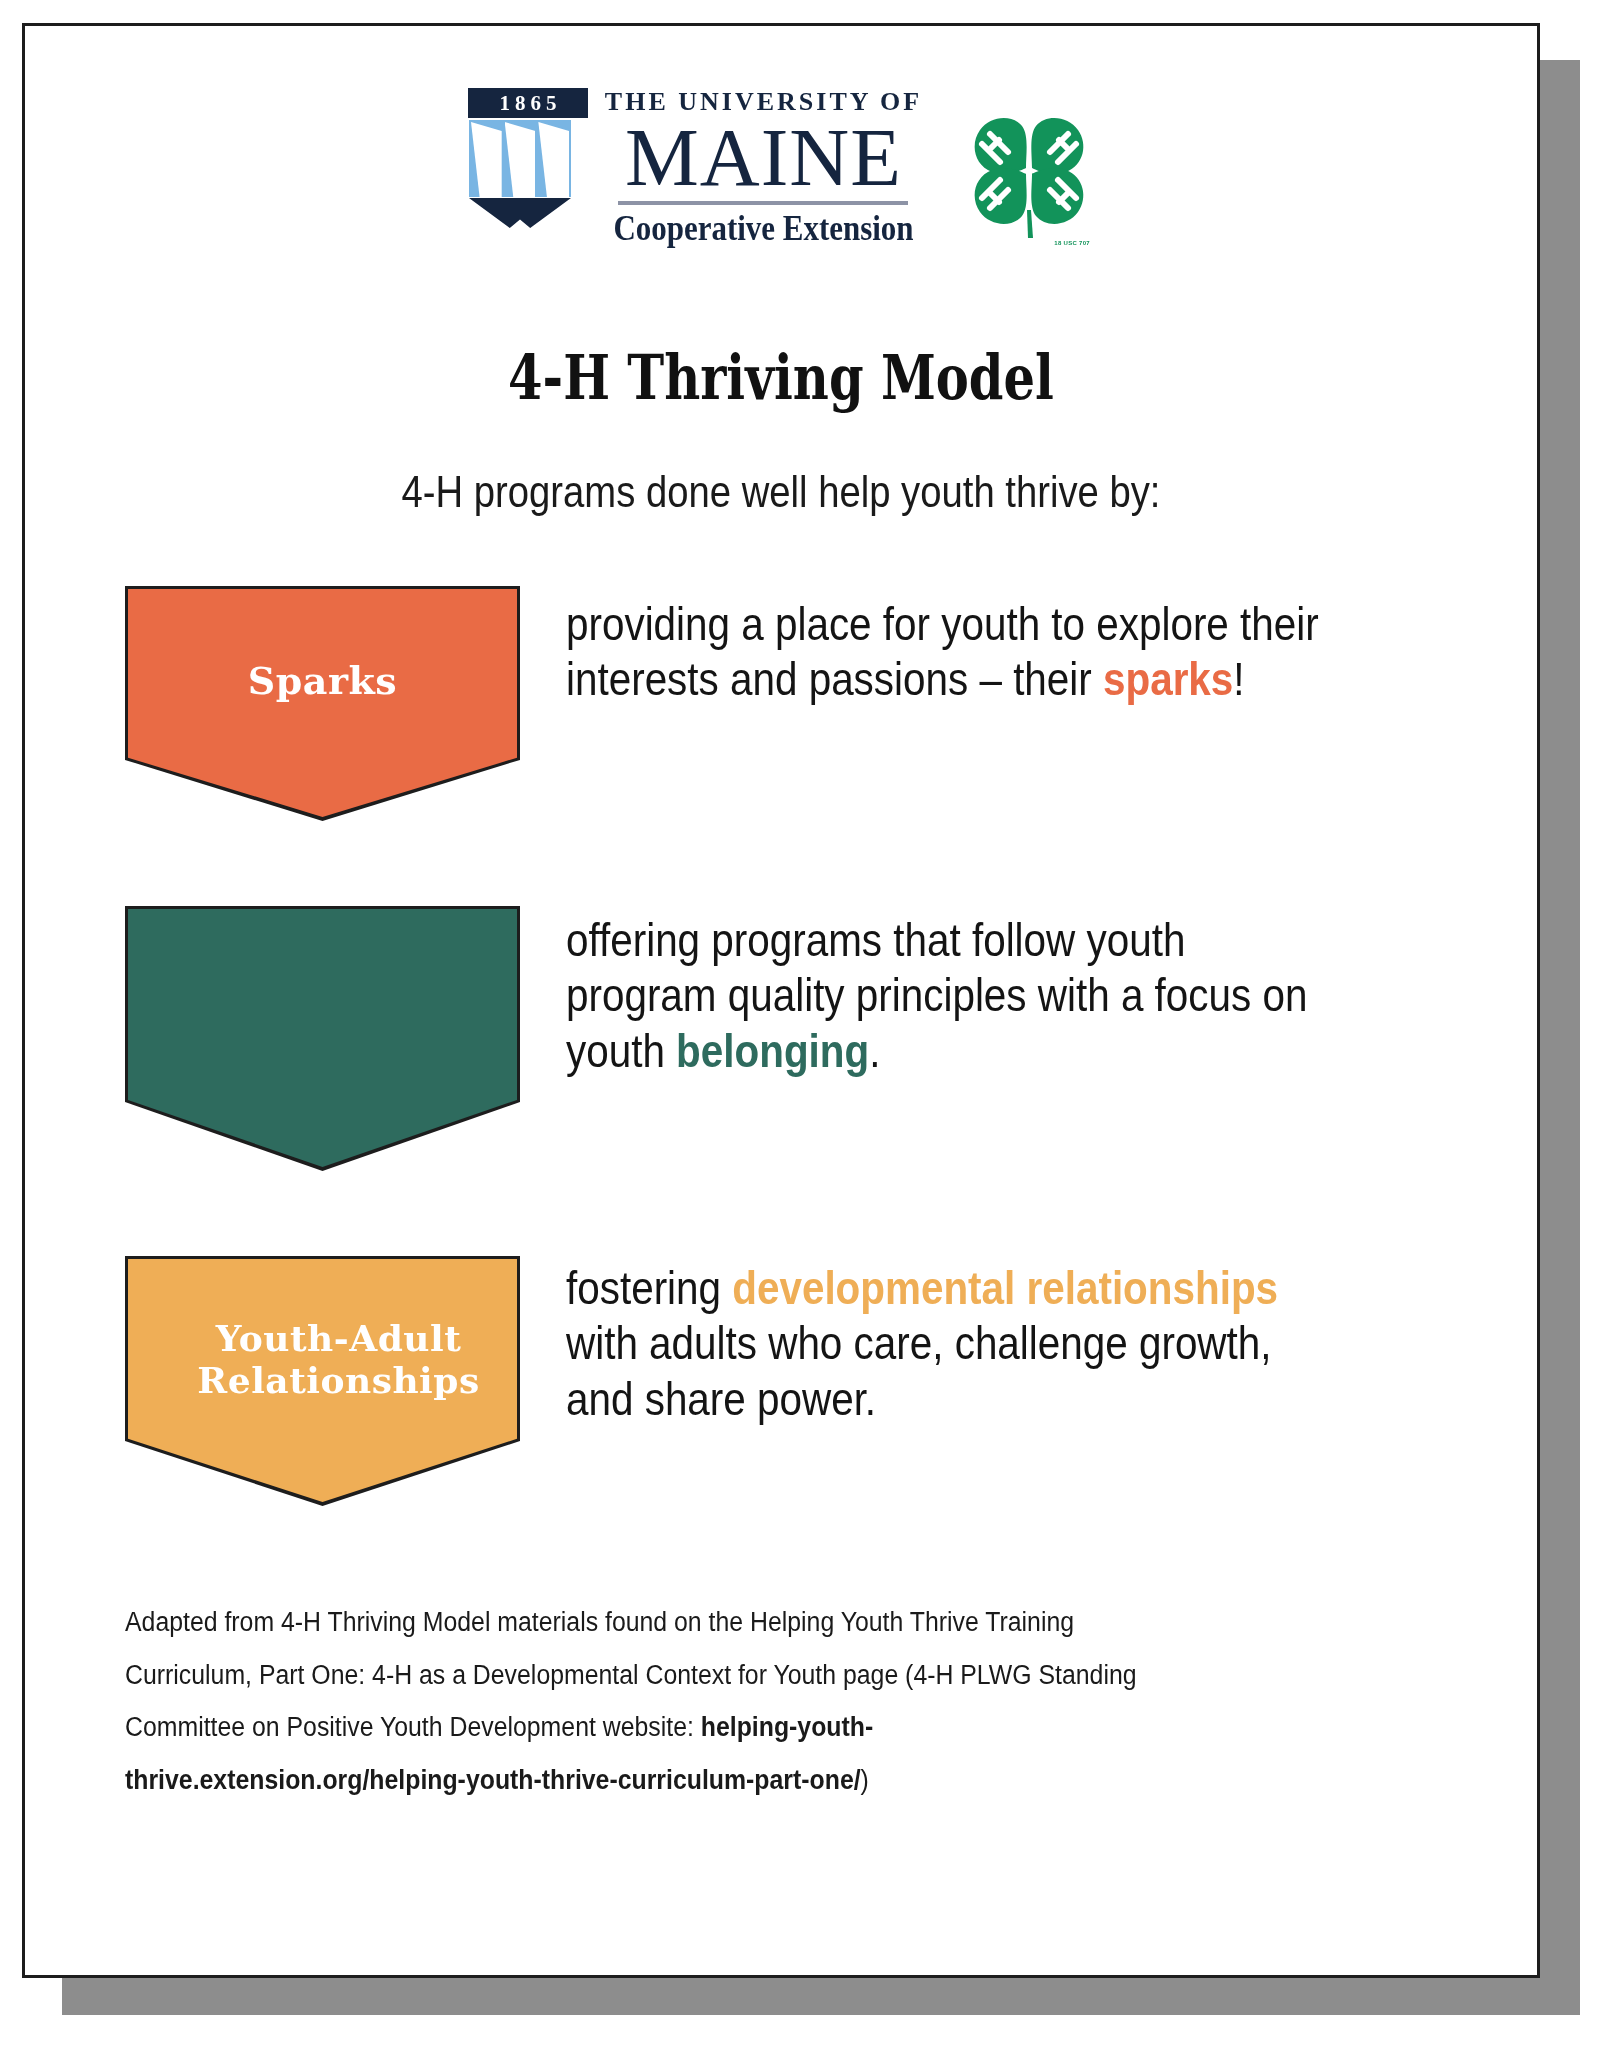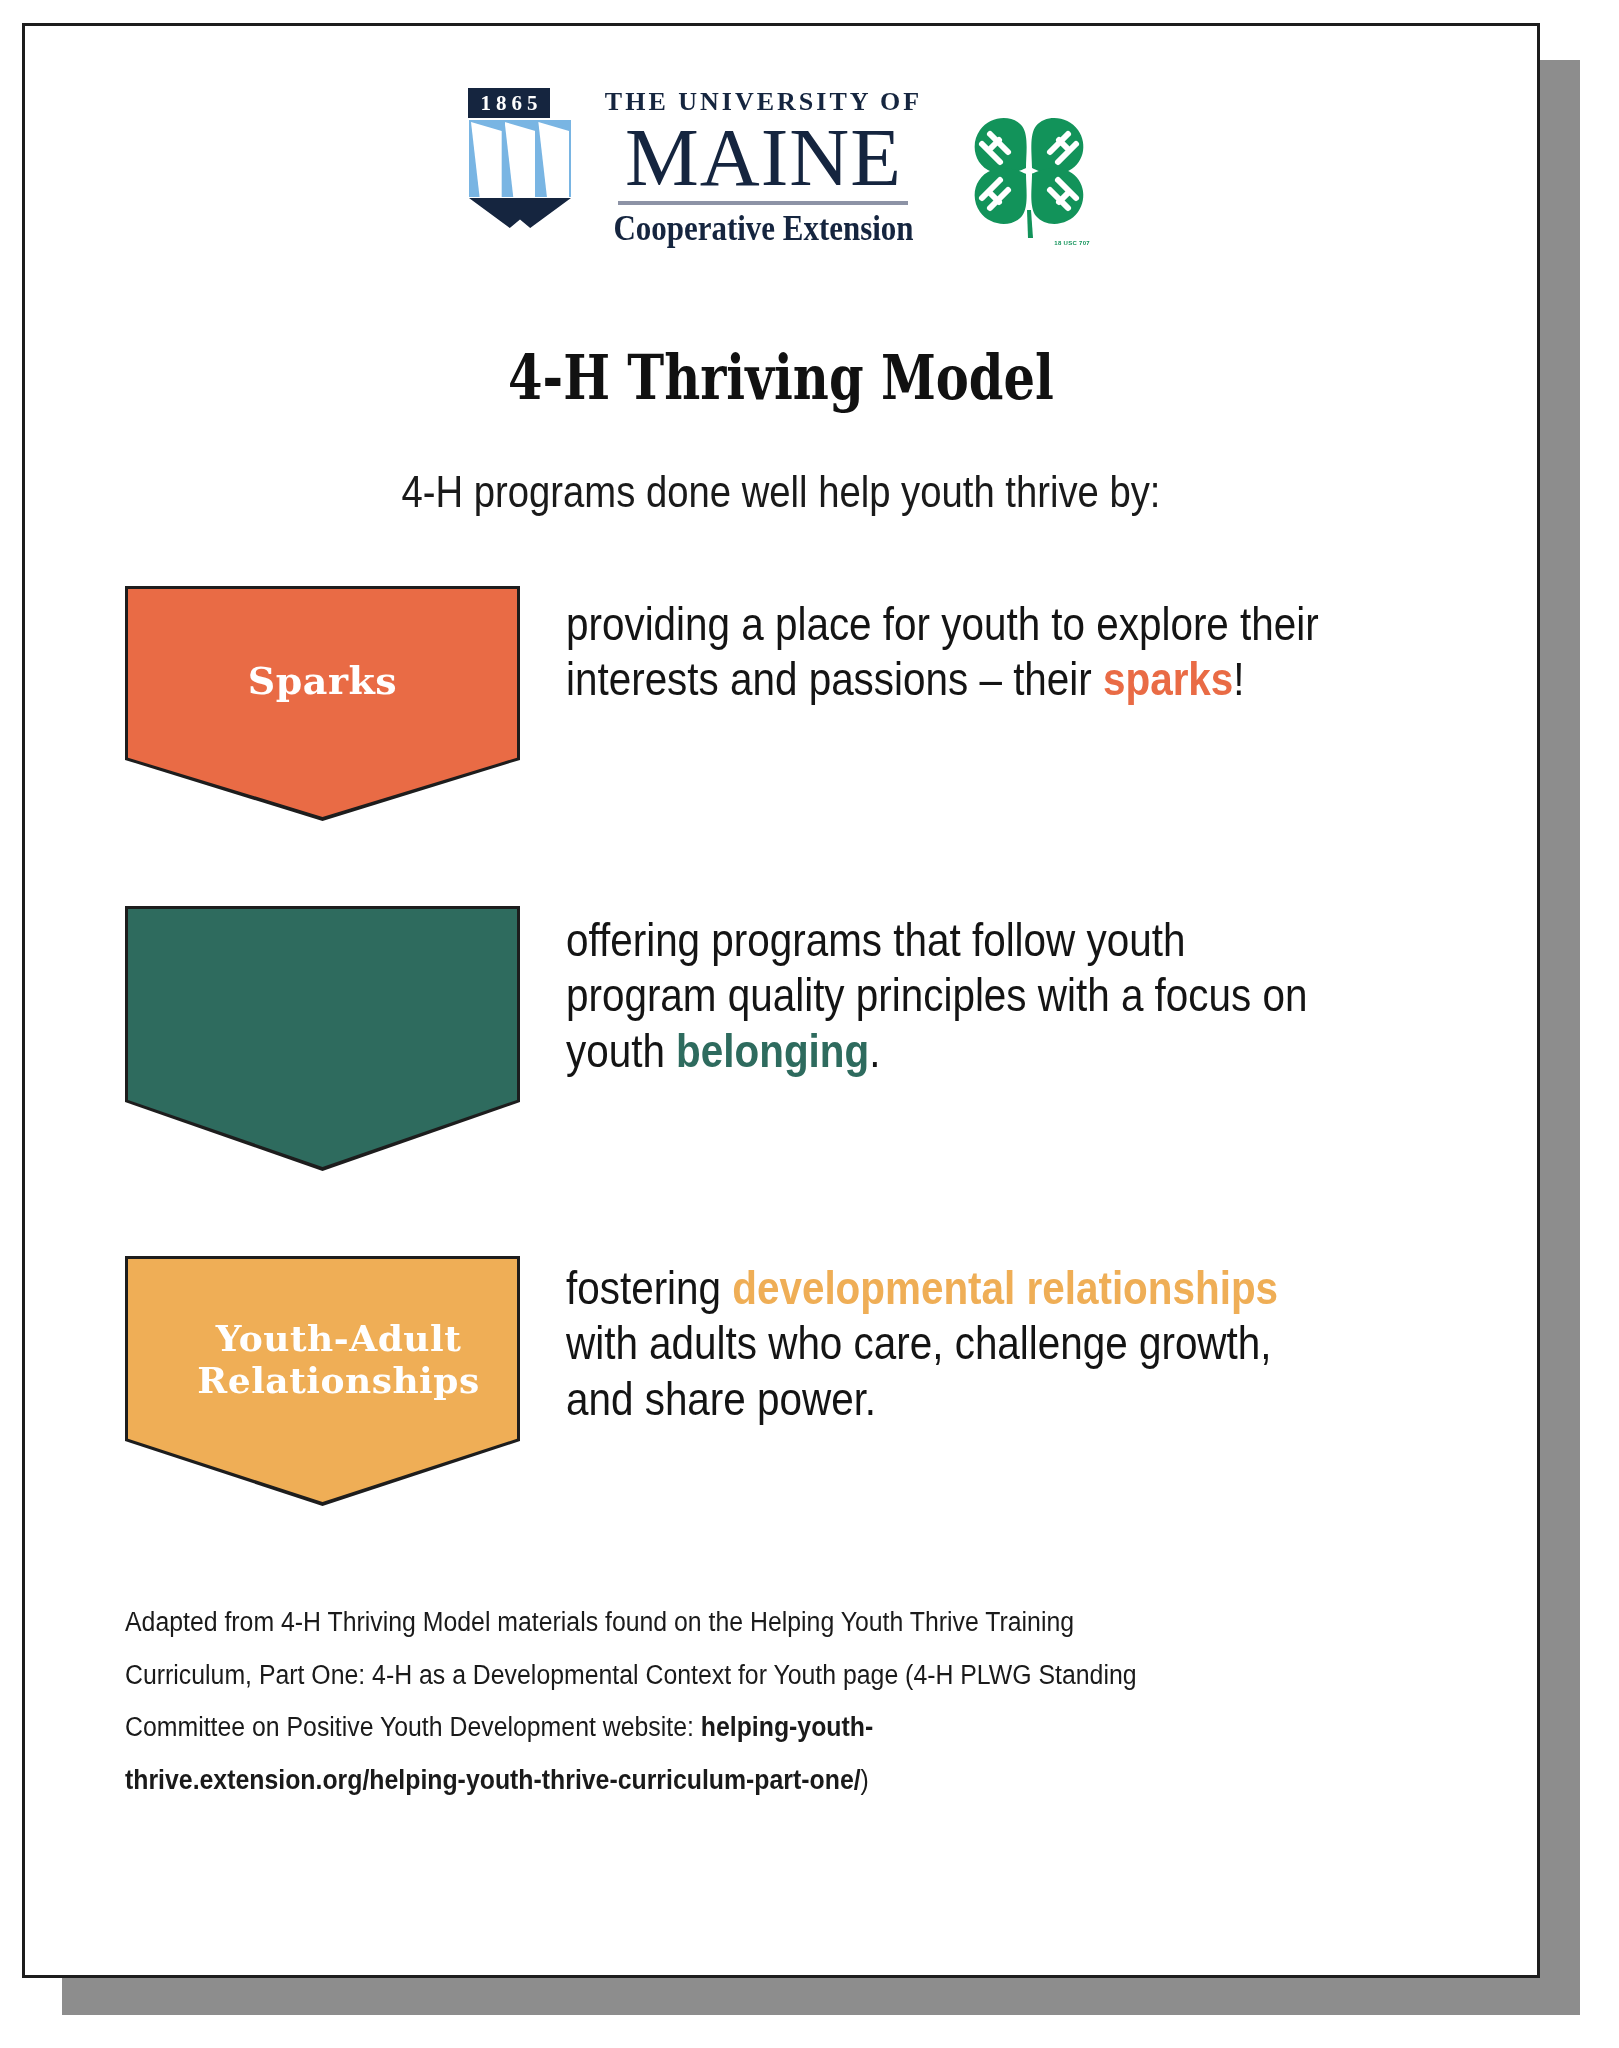--- a/index.html
+++ b/index.html
@@ -58,21 +58,21 @@
     gap: 17px;
   }
   .shield {
     width: 104px;
     height: 140px;
     position: relative;
   }
   .shield-year {
     position: absolute;
     left: 0; top: 0;
-    width: 82px;
+    width: 120px;
     height: 30px;
     background: #15253f;
     color: #ffffff;
     font-family: "Liberation Serif", serif;
     font-weight: bold;
     font-size: 21px;
     letter-spacing: 5px;
     text-align: center;
     line-height: 30px;
     text-indent: 5px;

